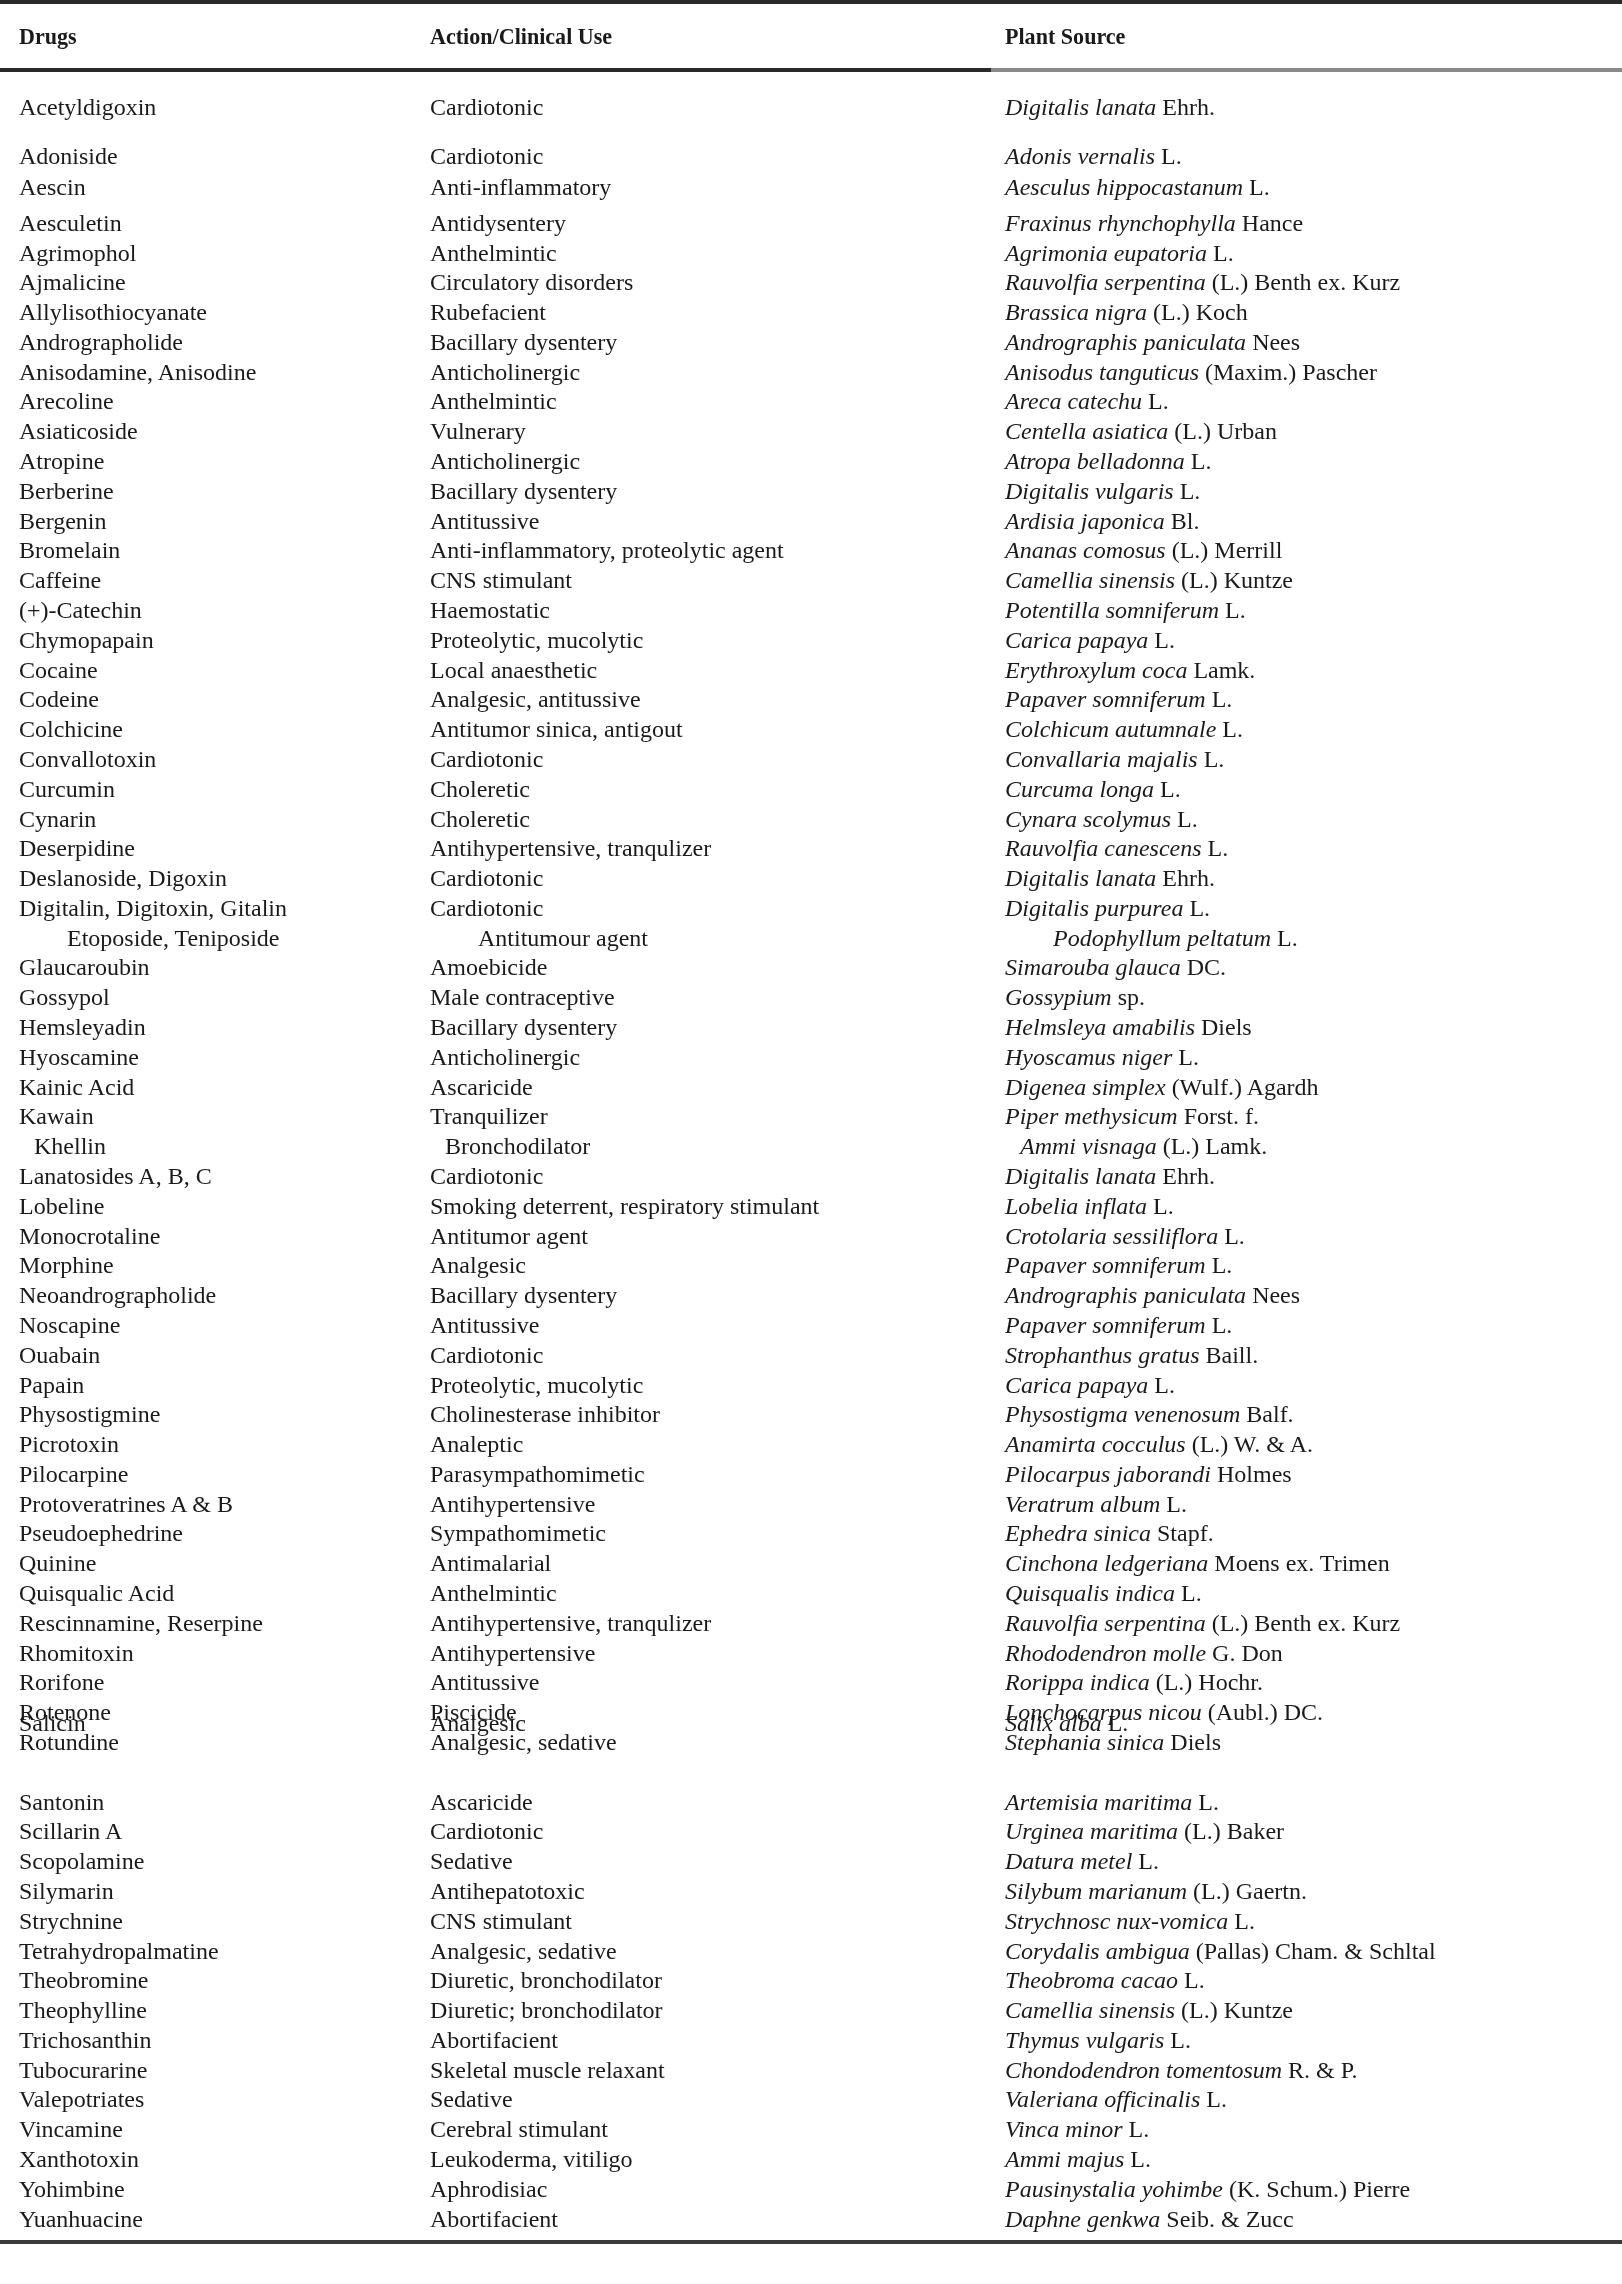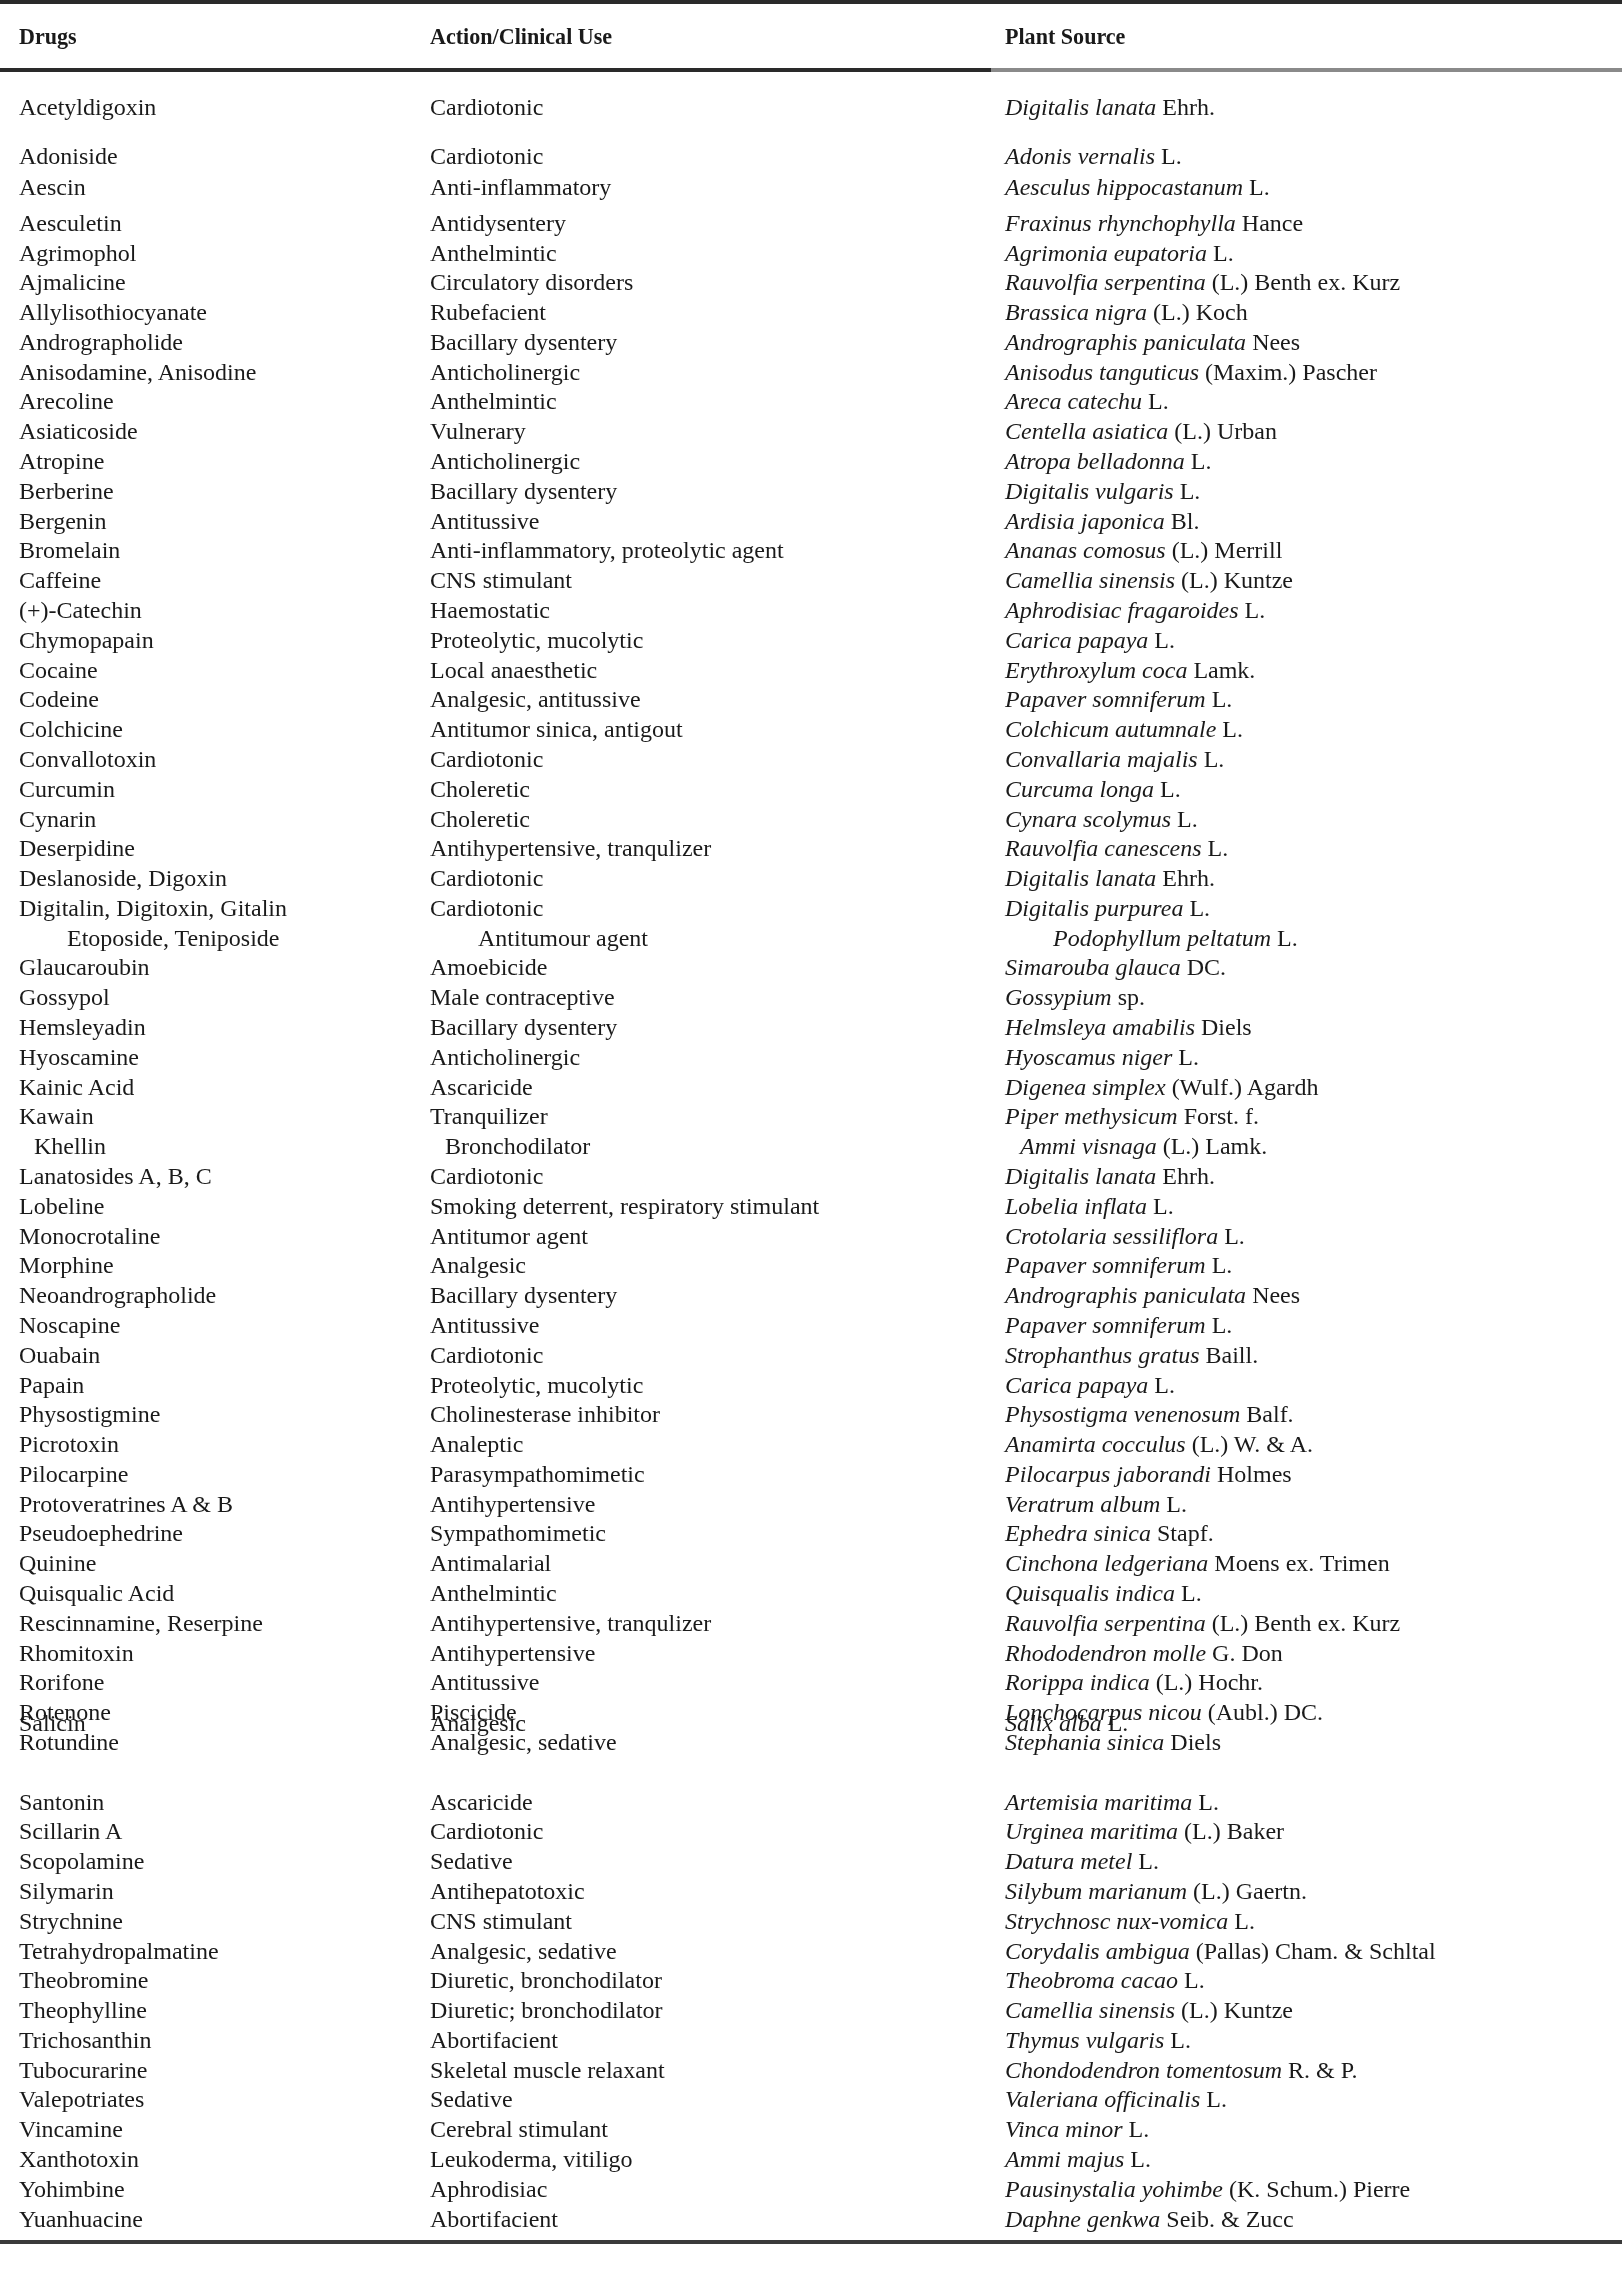--- a/index.html
+++ b/index.html
@@ -112,21 +112,21 @@
     <div class="cell c3"><span class="species">Ananas comosus</span> <span class="authority">(L.) Merrill</span></div>
   </div>
     <div class="row" style="top: 565px;">
     <div class="cell c1">Caffeine</div>
     <div class="cell c2">CNS stimulant</div>
     <div class="cell c3"><span class="species">Camellia sinensis</span> <span class="authority">(L.) Kuntze</span></div>
   </div>
     <div class="row" style="top: 595px;">
     <div class="cell c1">(+)-Catechin</div>
     <div class="cell c2">Haemostatic</div>
-    <div class="cell c3"><span class="species">Aphrodisiac fragaroides</span> <span class="authority">L.</span></div>
+    <div class="cell c3"><span class="species">Potentilla somniferum</span> <span class="authority">L.</span></div>
   </div>
     <div class="row" style="top: 625px;">
     <div class="cell c1">Chymopapain</div>
     <div class="cell c2">Proteolytic, mucolytic</div>
     <div class="cell c3"><span class="species">Carica papaya</span> <span class="authority">L.</span></div>
   </div>
     <div class="row" style="top: 655px;">
     <div class="cell c1">Cocaine</div>
     <div class="cell c2">Local anaesthetic</div>
     <div class="cell c3"><span class="species">Erythroxylum coca</span> <span class="authority">Lamk.</span></div>

